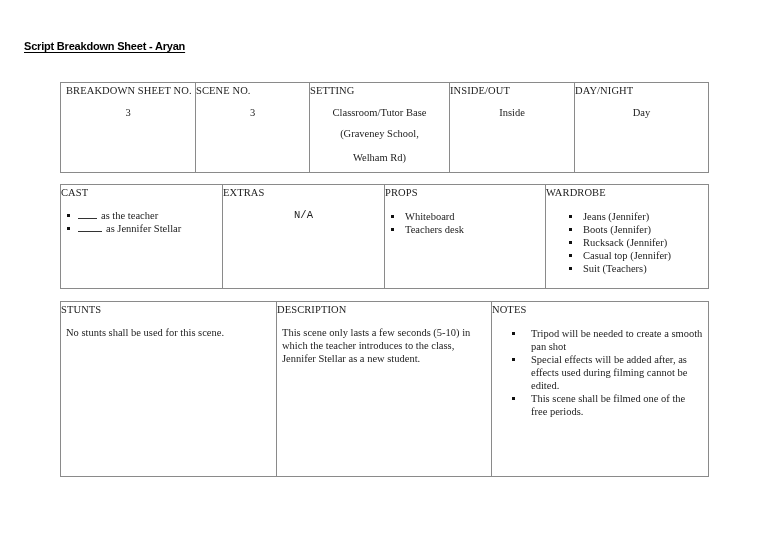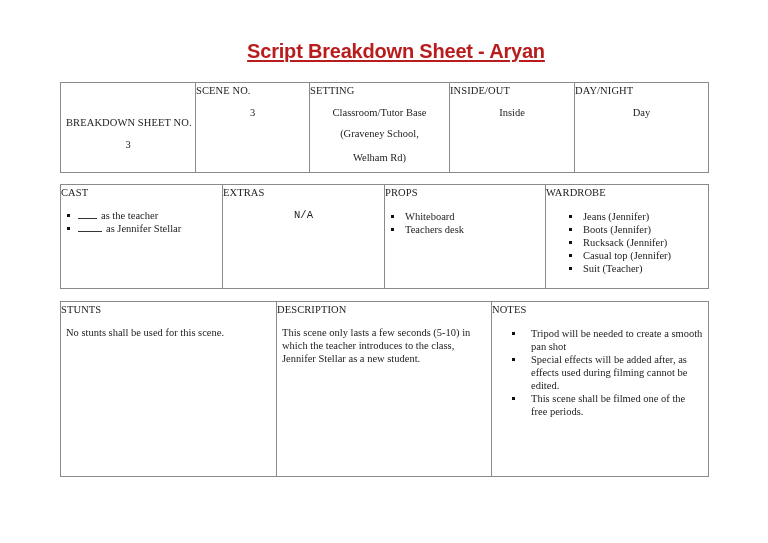--- a/index.html
+++ b/index.html
@@ -13,26 +13,25 @@
       position: relative;
       overflow: hidden;
       font-family: "DejaVu Serif", "Liberation Serif", serif;
       color: #222;
     }
     .page-title {
       position: absolute;
       left: 0;
       top: 40px;
       width: 768px;
-      text-align: center;
       font-family: "Liberation Sans", sans-serif;
       font-weight: bold;
-      font-size: 20px;
+      font-size: 11px;
       letter-spacing: -0.2px;
-      color: #b91c1c;
+      color: #000000;
     }
     .page-title span {
       text-decoration: underline;
       text-underline-offset: 2px;
       margin-left: 24px;
     }
     table.sheet {
       position: absolute;
       left: 60px;
       width: 648px;
@@ -97,21 +96,21 @@
   <colgroup>
     <col style="width:135px">
     <col style="width:114px">
     <col style="width:140px">
     <col style="width:125px">
     <col style="width:134px">
   </colgroup>
   <tbody>
       <tr style="height:90px">
     <td>
-      <div class="hdr" style="text-align:left;padding-left:5px;margin-top:32px;">BREAKDOWN SHEET NO.</div>
+      <div class="hdr" style="text-align:left;padding-left:5px;">BREAKDOWN SHEET NO.</div>
       <div class="val">3</div>
     </td>
     <td>
       <div class="hdr">SCENE NO.</div>
       <div class="val">3</div>
     </td>
     <td>
       <div class="hdr">SETTING</div>
       <div class="val">Classroom/Tutor Base</div>
       <div class="val val-gap">(Graveney School,</div>
@@ -160,21 +159,21 @@
         <li>Teachers desk</li>
       </ul>
     </td>
     <td>
       <div class="hdr">WARDROBE</div>
       <ul class="bul" style="padding-left:37px;">
         <li>Jeans (Jennifer)</li>
         <li>Boots (Jennifer)</li>
         <li>Rucksack (Jennifer)</li>
         <li>Casual top (Jennifer)</li>
-        <li>Suit (Teacher)</li>
+        <li>Suit (Teachers)</li>
       </ul>
     </td>
   </tr>
 </tbody>
   </table>
 
 <table class="sheet" id="t3">
   <colgroup>
     <col style="width:216px">
     <col style="width:215px">

